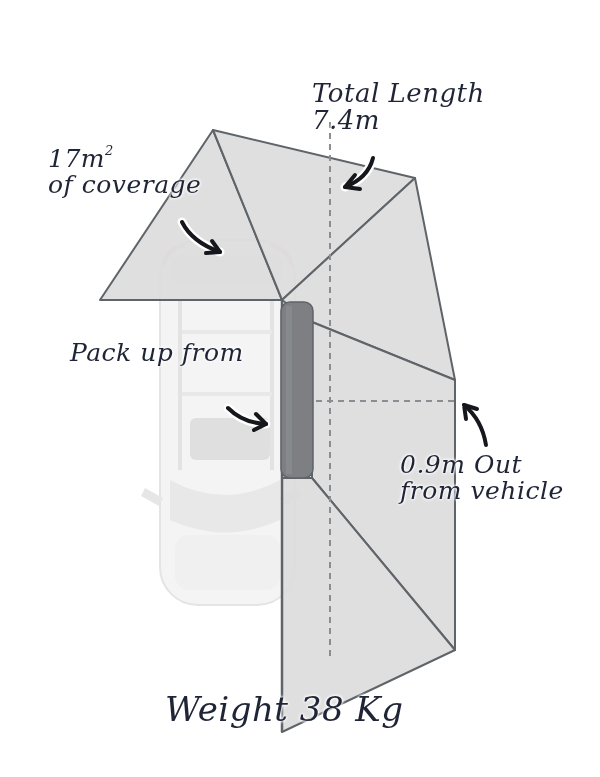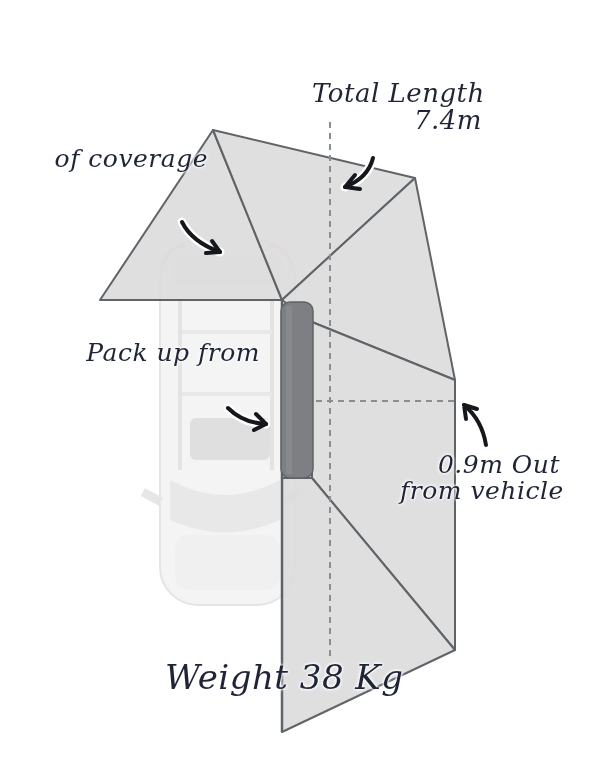--- a/index.html
+++ b/index.html
@@ -3,33 +3,33 @@
   <meta charset="utf-8">
   <style>
     html, body { margin: 0; padding: 0; background: #ffffff; }
     body { width: 600px; height: 777px; position: relative; overflow: hidden; font-family: "DejaVu Sans", sans-serif; }
     #diagram { position: absolute; left: 0; top: 0; width: 600px; height: 777px; }
     .label {
       position: absolute;
       color: #1f2536;
       font-family: "DejaVu Serif", serif;
       font-style: italic;
-      text-align: right;
+      text-align: left;
       line-height: 1.05;
       letter-spacing: 0.5px;
       text-shadow: 0 0 3px #fff, 0 0 3px #fff, 0 0 4px #fff;
       white-space: nowrap;
     }
     .label .l1, .label .l2 { display: block; }
     #label-total-length { left: 312px; top: 80px; width: 170px; font-size: 26px; }
     #label-coverage { left: 48px; top: 146px; width: 160px; font-size: 25px; }
     #label-coverage sup { font-size: 13px; vertical-align: top; position: relative; top: -2px; }
     #label-pack-up { left: 70px; top: 340px; width: 190px; font-size: 25px; }
     #label-out { left: 400px; top: 452px; width: 160px; font-size: 25px; }
-    #label-weight { left: 165px; top: 660px; width: 230px; font-size: 34px; text-align: left; }
+    #label-weight { left: 165px; top: 692px; width: 230px; font-size: 34px; text-align: left; }
   </style>
 </head>
 <body>
 
 <svg id="diagram" viewBox="0 0 600 777" xmlns="http://www.w3.org/2000/svg">
 
   <g opacity="0.9">
     <rect x="160" y="240" width="135" height="365" rx="38" fill="#f3f3f3" stroke="#e2e2e2" stroke-width="2"></rect>
     <rect x="172" y="255" width="110" height="30" rx="10" fill="#ececec"></rect>
     <path d="M163 265 q5 -18 22 -20" stroke="#f2c9bd" stroke-width="4" fill="none"></path>
@@ -84,20 +84,21 @@
     </g>
   </g>
 </svg>
 
 <div class="label" id="label-total-length">
   <span class="l1">Total Length</span>
   <span class="l2">7.4m</span>
 </div>
 
 <div class="label" id="label-coverage">
+  <span class="l1"><span>17m</span><sup>2</sup></span>
   <span class="l2">of coverage</span>
 </div>
 
 <div class="label" id="label-pack-up">
   <span class="l2">Pack up from</span>
 </div>
 
 <div class="label" id="label-out">
   <span class="l1">0.9m Out</span>
   <span class="l2">from vehicle</span>

